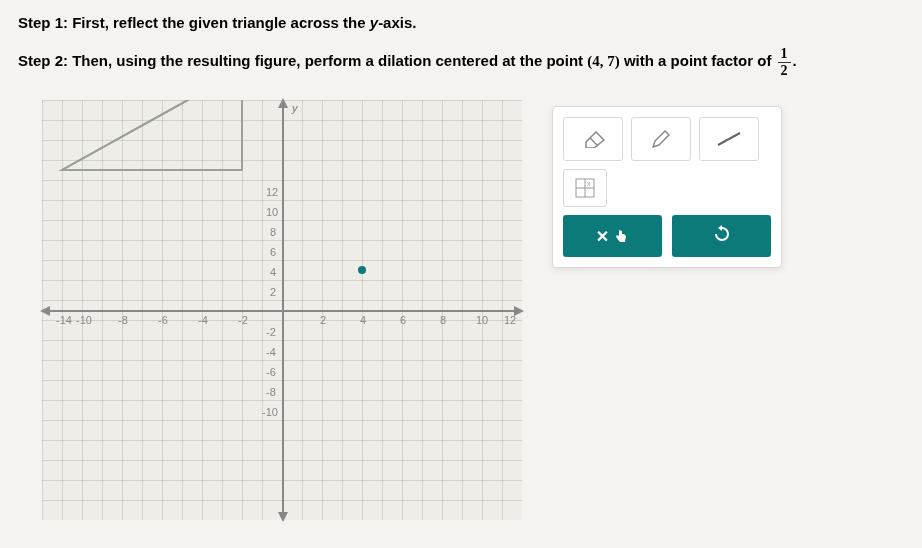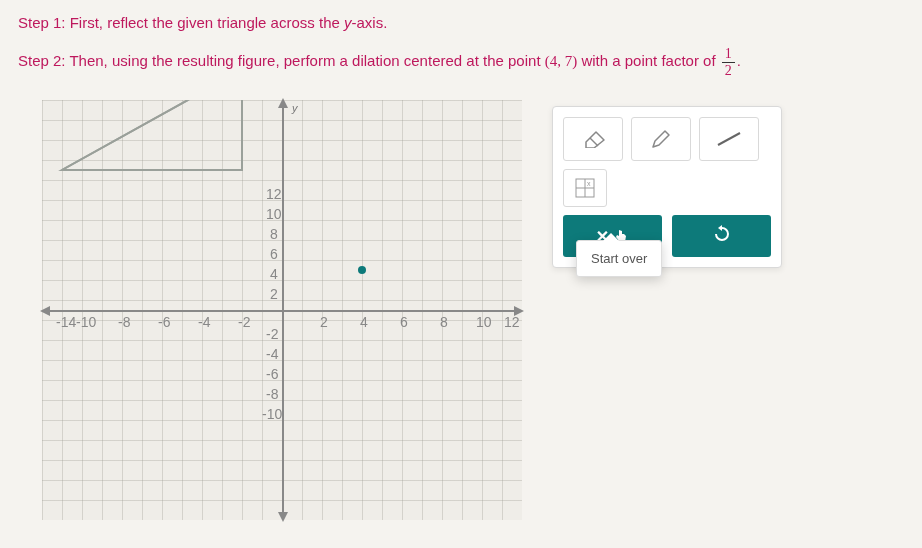--- a/index.html
+++ b/index.html
@@ -5,21 +5,21 @@
   * { box-sizing: border-box; margin: 0; padding: 0; }
   body {
     font-family: -apple-system, BlinkMacSystemFont, "Segoe UI", Arial, sans-serif;
     background: #f5f3ef;
     width: 922px;
     height: 548px;
     padding: 12px 18px;
     color: #333;
     position: relative;
   }
-  .step { font-size: 15px; color: #be185d; margin-bottom: 14px; line-height: 1.4; }
+  .step { font-size: 15px; color: #000000; margin-bottom: 14px; line-height: 1.4; font-weight: bold; }
   .step .ital { font-style: italic; }
   .step .coord { font-family: serif; }
   .frac { display: inline-flex; flex-direction: column; align-items: center; vertical-align: middle; font-family: serif; font-size: 14px; line-height: 1; margin: 0 2px; }
   .frac .num { border-bottom: 1px solid #333; padding: 0 3px 1px; }
   .frac .den { padding-top: 1px; }
 
   .workspace { display: flex; gap: 30px; margin-top: 22px; padding-left: 24px; }
 
   .graph {
     width: 480px; height: 420px;
@@ -30,21 +30,21 @@
       linear-gradient(to bottom, rgba(160,160,150,0.35) 1px, transparent 1px);
     background-size: 20px 20px;
   }
   .axis-x { position:absolute; left:0; right:0; top:210px; height:2px; background:#888; }
   .axis-y { position:absolute; top:0; bottom:0; left:240px; width:2px; background:#888; }
   .arrow { position:absolute; width:0; height:0; }
   .arrow.up { left:236px; top:-2px; border-left:5px solid transparent; border-right:5px solid transparent; border-bottom:10px solid #888; }
   .arrow.down { left:236px; bottom:-2px; border-left:5px solid transparent; border-right:5px solid transparent; border-top:10px solid #888; }
   .arrow.left { top:206px; left:-2px; border-top:5px solid transparent; border-bottom:5px solid transparent; border-right:10px solid #888; }
   .arrow.right { top:206px; right:-2px; border-top:5px solid transparent; border-bottom:5px solid transparent; border-left:10px solid #888; }
-  .ticklbl { position:absolute; font-size:14px; color:#888; }
+  .ticklbl { position:absolute; font-size:11px; color:#888; }
   .y-lbl { position:absolute; left:250px; top:2px; font-size:11px; color:#777; font-style:italic; }
 
   .tri { position:absolute; }
   .dot { position:absolute; width:8px; height:8px; border-radius:50%; background:#0d7a7a; }
 
   .toolpanel {
     width: 230px;
     padding-top: 6px;
     position: relative;
   }
@@ -195,17 +195,14 @@
         <button class="action-btn">
           <span>
             <svg width="18" height="18">
                 <path d="M9 3 A6 6 0 1 1 3 9" fill="none" stroke="#fff" stroke-width="2"></path>
                 <polygon points="9,0 9,6 5,3" fill="#fff"></polygon>
               </svg>
           </span>
         </button>
       </div>
     </div>
-    <div class="tooltip">
-      <span>Start over</span>
-    </div>
   </div>
 </div>
 
 </body></html>

